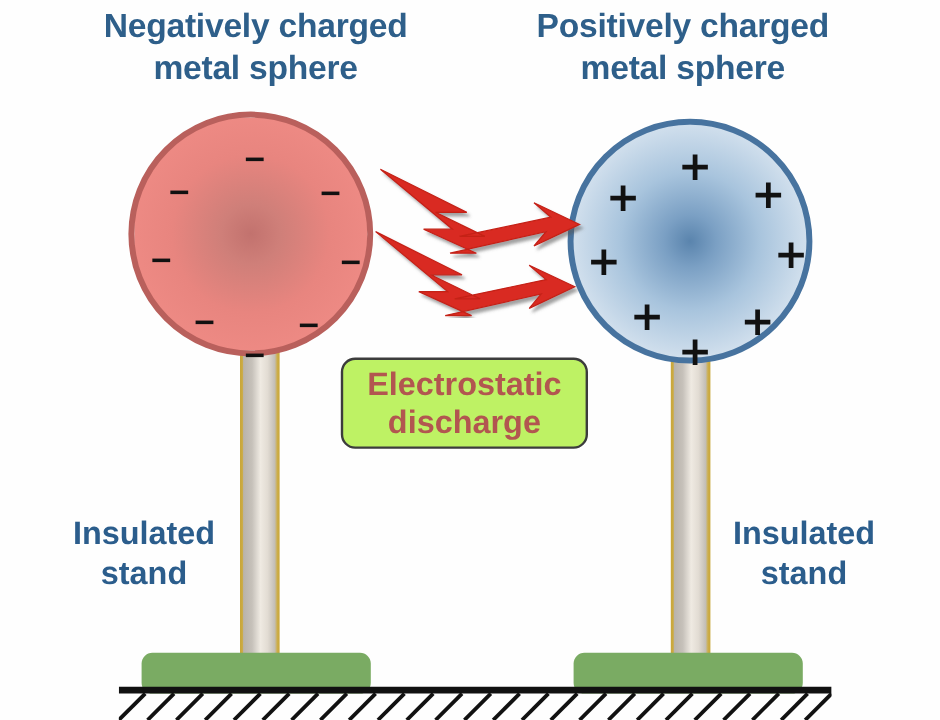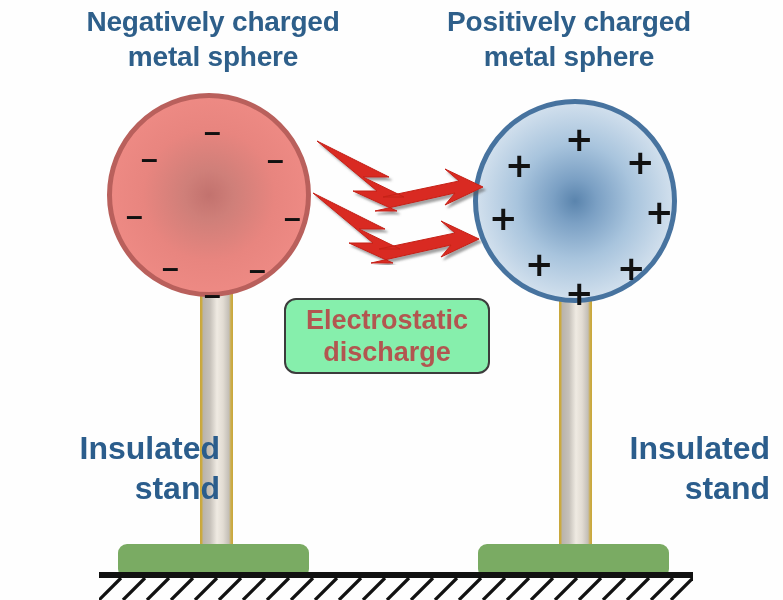--- a/index.html
+++ b/index.html
@@ -31,22 +31,22 @@
     color: #2e5f8a;
     letter-spacing: -0.2px;
   }
   #title-left  { left: 48px; }
   #title-right { left: 404px; }
 
   
   .stand-label {
     position: absolute;
     width: 200px;
-    text-align: right;
-    font-size: 32px;
+    text-align: center;
+    font-size: 27px;
     font-weight: bold;
     line-height: 1.25;
     color: #2b5d8c;
   }
   #stand-label-left  { left: 20px;  top: 428px; }
   #stand-label-right { left: 570px; top: 428px; }
 
   
   .pole {
     position: absolute;
@@ -114,21 +114,21 @@
 
   
   #discharge-callout {
     position: absolute;
     left: 284px;
     top: 298px;
     width: 206px;
     height: 76px;
     border: 2px solid #3c3c3c;
     border-radius: 12px;
-    background: #86efac;
+    background: #bef264;
     display: flex;
     align-items: center;
     justify-content: center;
     text-align: center;
     font-size: 27px;
     font-weight: bold;
     line-height: 1.2;
     color: #b25650;
     box-sizing: border-box;
   }

